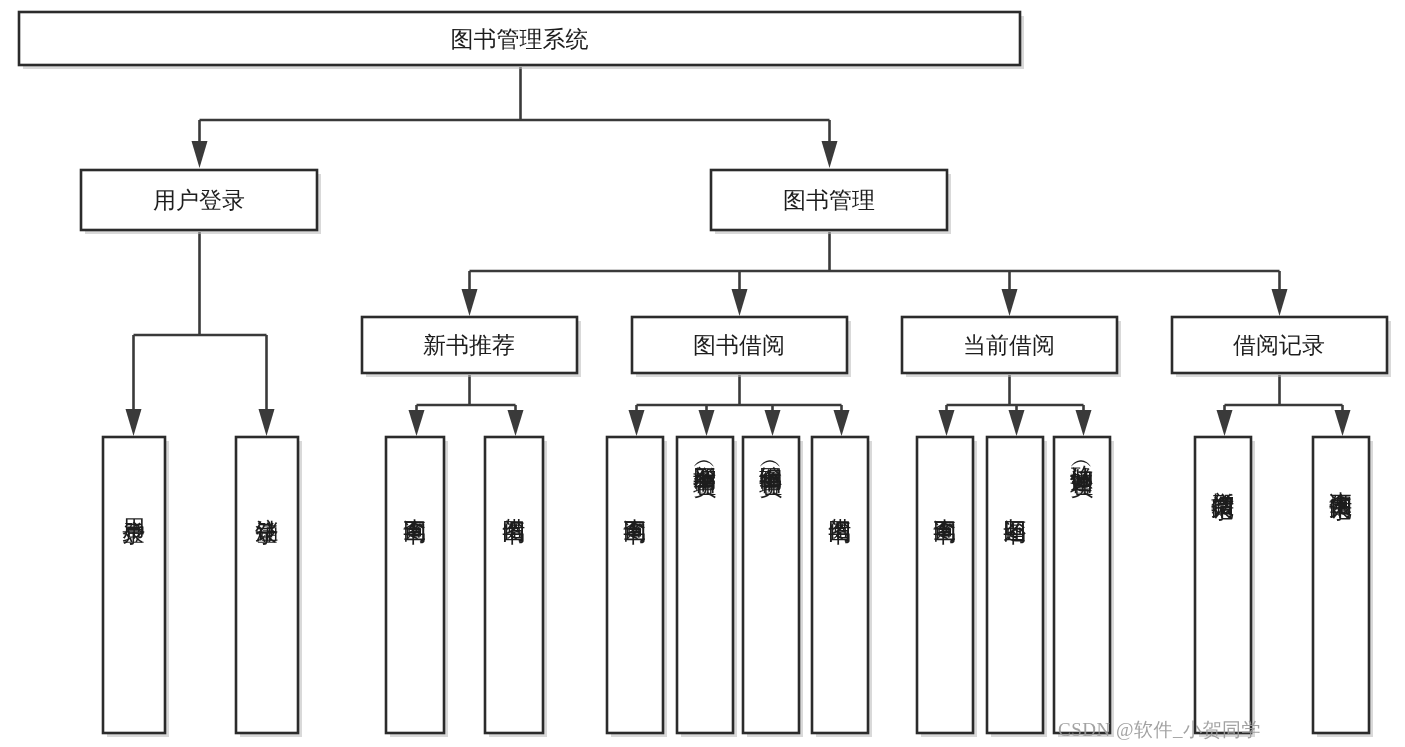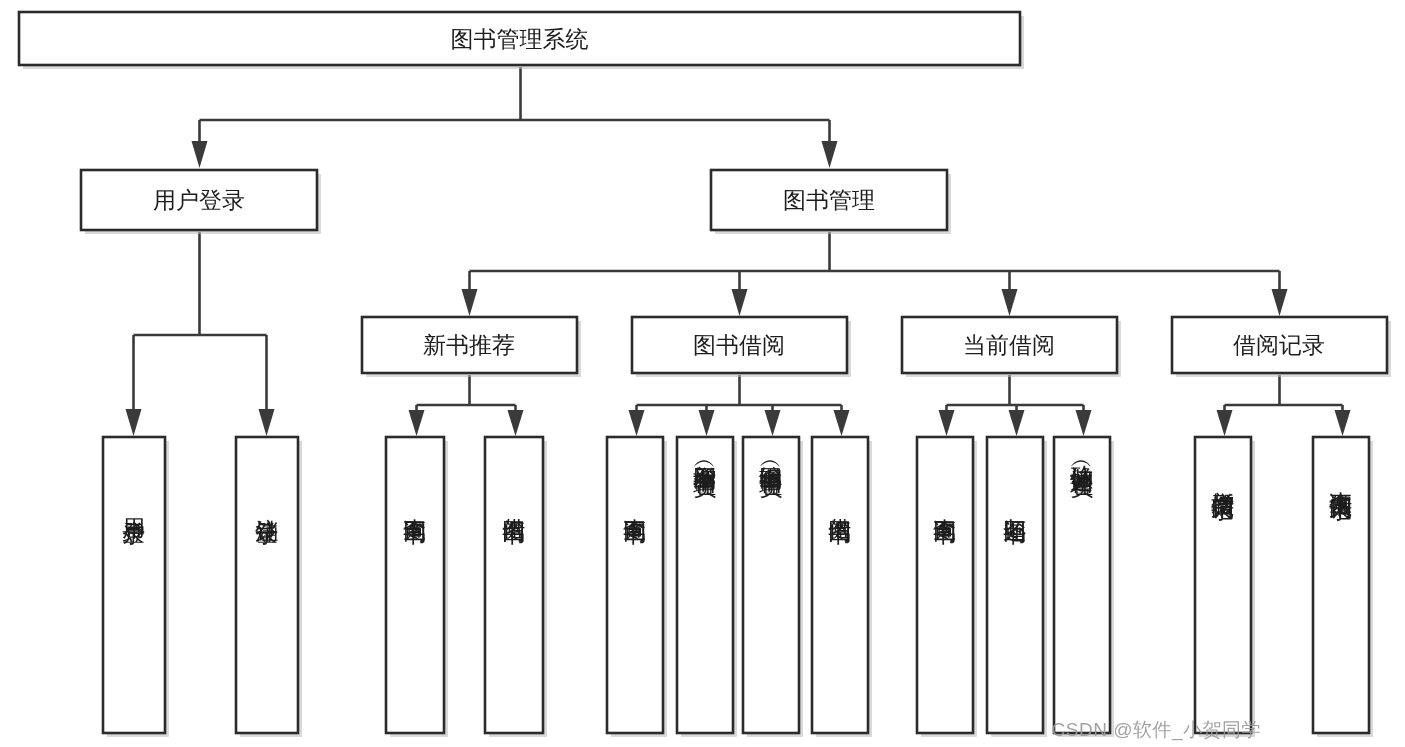--- a/index.html
+++ b/index.html
@@ -67,21 +67,21 @@
     font-size: 23px;
     line-height: 1.06;
     letter-spacing: 1.5px;
     color: #1d1d1d;
     white-space: nowrap;
   }
   .watermark {
     position: absolute;
     right: 9px;
     bottom: 4px;
-    font-family: Liberation Sans, sans-serif;
+    font-family: Liberation Serif, serif;
     font-size: 19px;
     color: #9b9b9b;
     opacity: .92;
     white-space: nowrap;
     letter-spacing: .5px;
   }
 </style>
 </head>
 <body>
 

